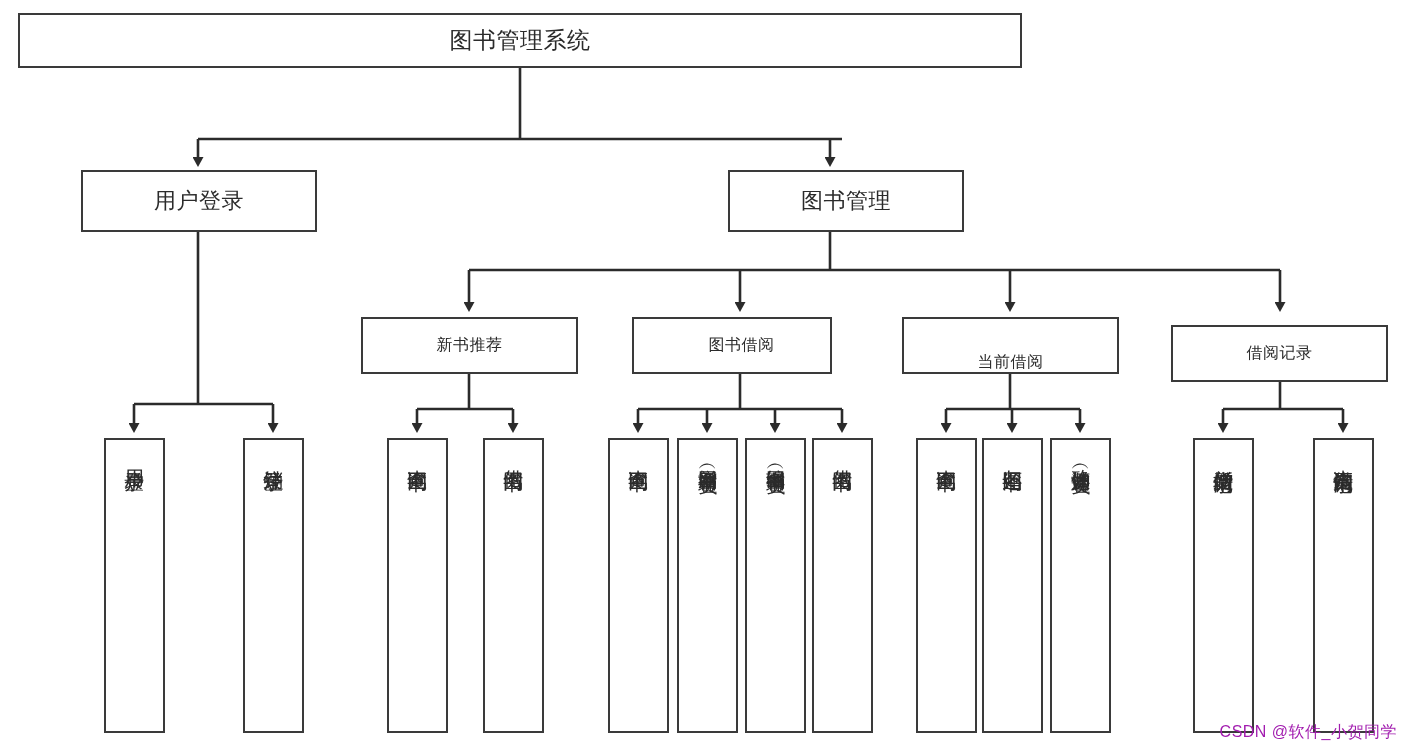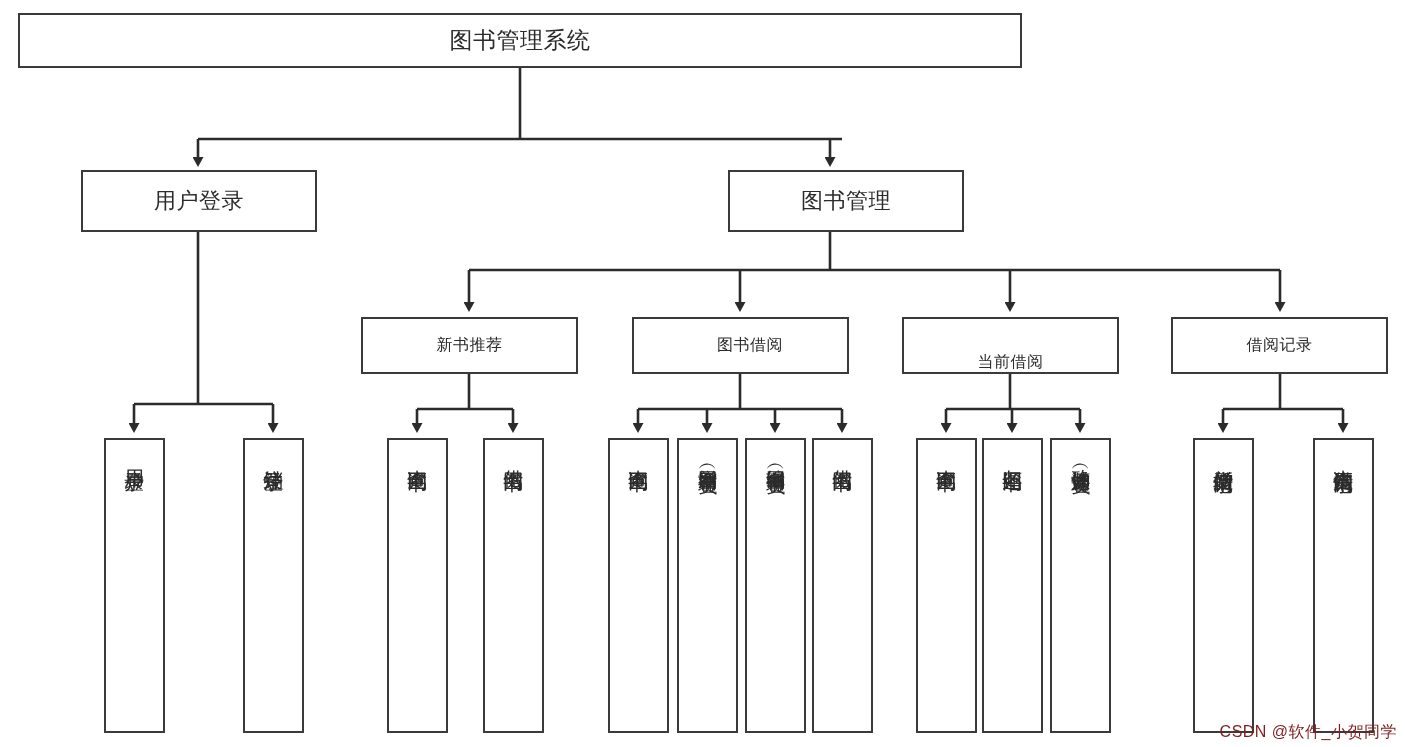--- a/index.html
+++ b/index.html
@@ -60,21 +60,21 @@
   }
   .node.leaf.tall .node-label {
     font-size: 19px;
     line-height: 1.28;
   }
   #watermark {
     position: absolute;
     right: 8px;
     bottom: 4px;
     font-size: 16px;
-    color: #7f1d1d;
+    color: #a21caf;
     white-space: nowrap;
     z-index: 5;
     letter-spacing: 0.5px;
   }
 </style>
 </head>
 <body>
 
 <div id="canvas">
 
@@ -135,27 +135,27 @@
   <div class="node l1" style="left:81px; top:170px; width:236px; height:62px;">
     <span class="node-label">用户登录</span>
   </div>
   <div class="node l1" style="left:712px; top:170px; width:236px; height:62px;margin-left:16px;">
     <span class="node-label">图书管理</span>
   </div>
 
   <div class="node l2" style="left:361px; top:317px; width:217px; height:57px;">
     <span class="node-label">新书推荐</span>
   </div>
-  <div class="node l2" style="left:632px; top:317px; width:217px; height:57px;padding-left:19px;">
+  <div class="node l2" style="left:632px; top:317px; width:200px; height:57px;padding-left:19px;">
     <span class="node-label">图书借阅</span>
   </div>
   <div class="node l2" style="left:902px; top:317px; width:217px; height:57px;align-items:flex-end;">
     <span class="node-label">当前借阅</span>
   </div>
-  <div class="node l2" style="left:1171px; top:317px; width:217px; height:57px;">
+  <div class="node l2" style="left:1171px; top:325px; width:217px; height:57px;">
     <span class="node-label">借阅记录</span>
   </div>
 
   <div class="node leaf" style="left:104px; top:438px; width:61px; height:295px;">
     <span class="node-label">用户登录</span>
   </div>
   <div class="node leaf" style="left:243px; top:438px; width:61px; height:295px;">
     <span class="node-label">注销登录</span>
   </div>
 

